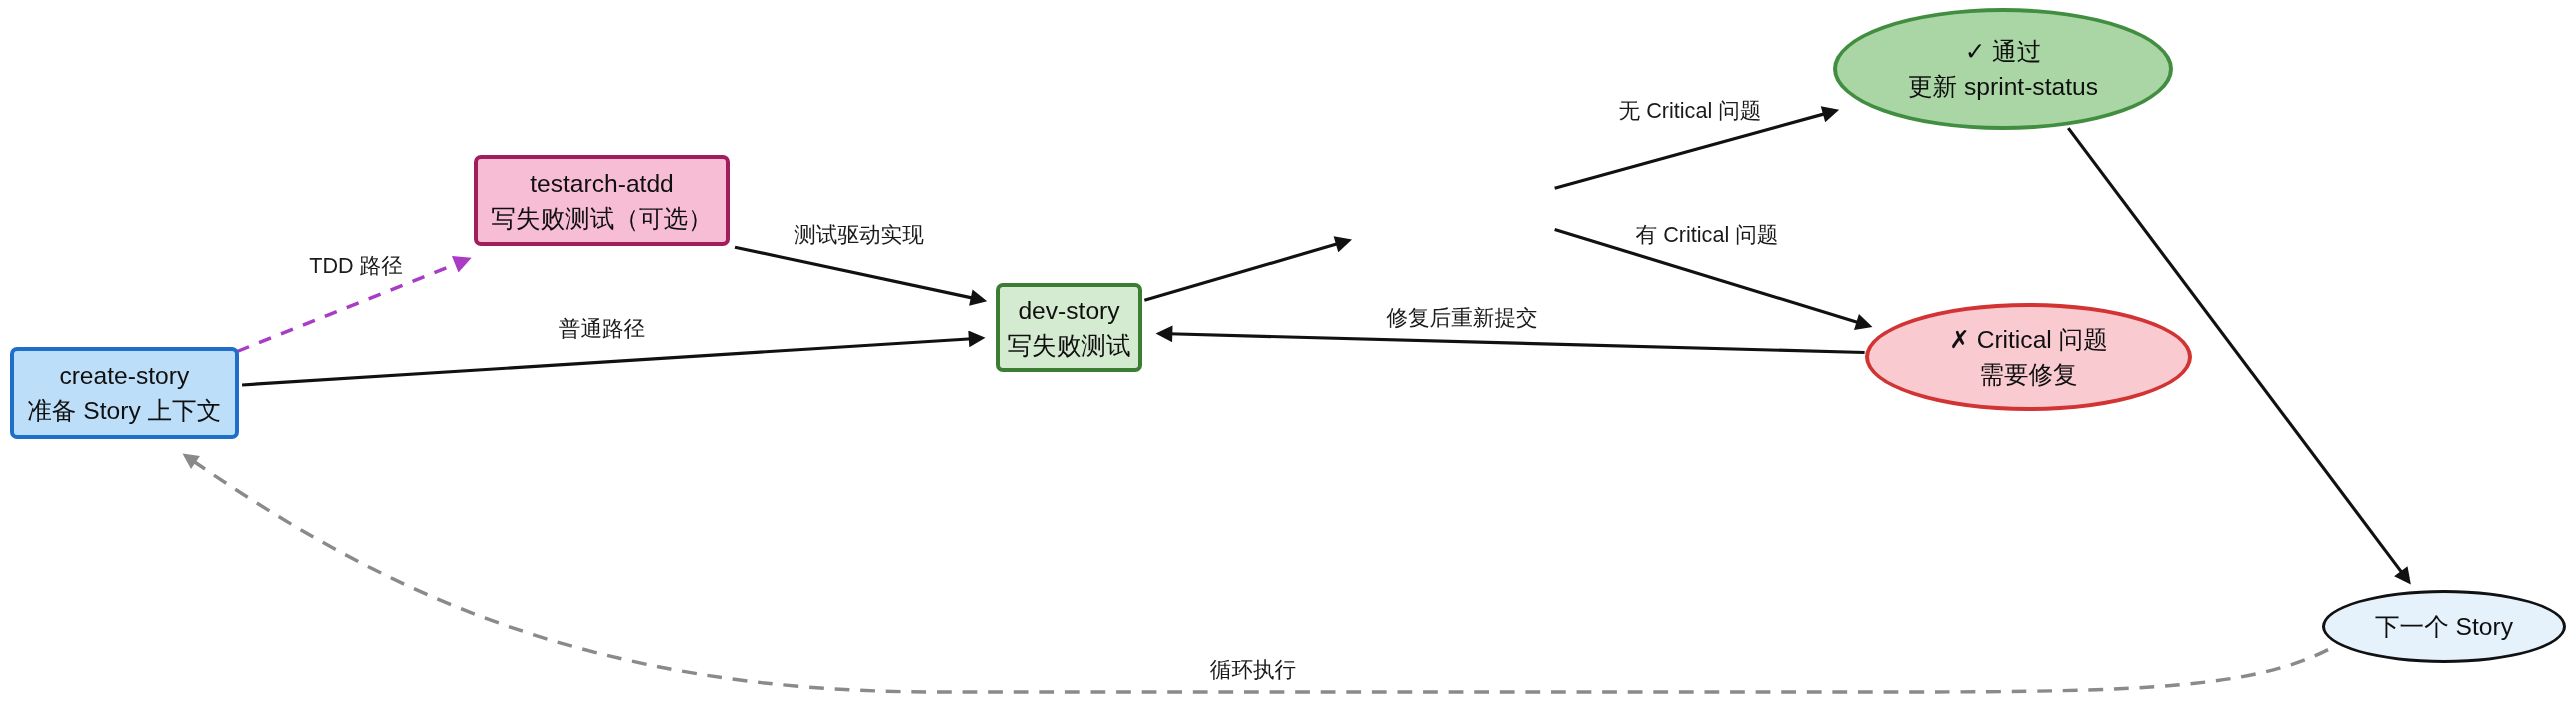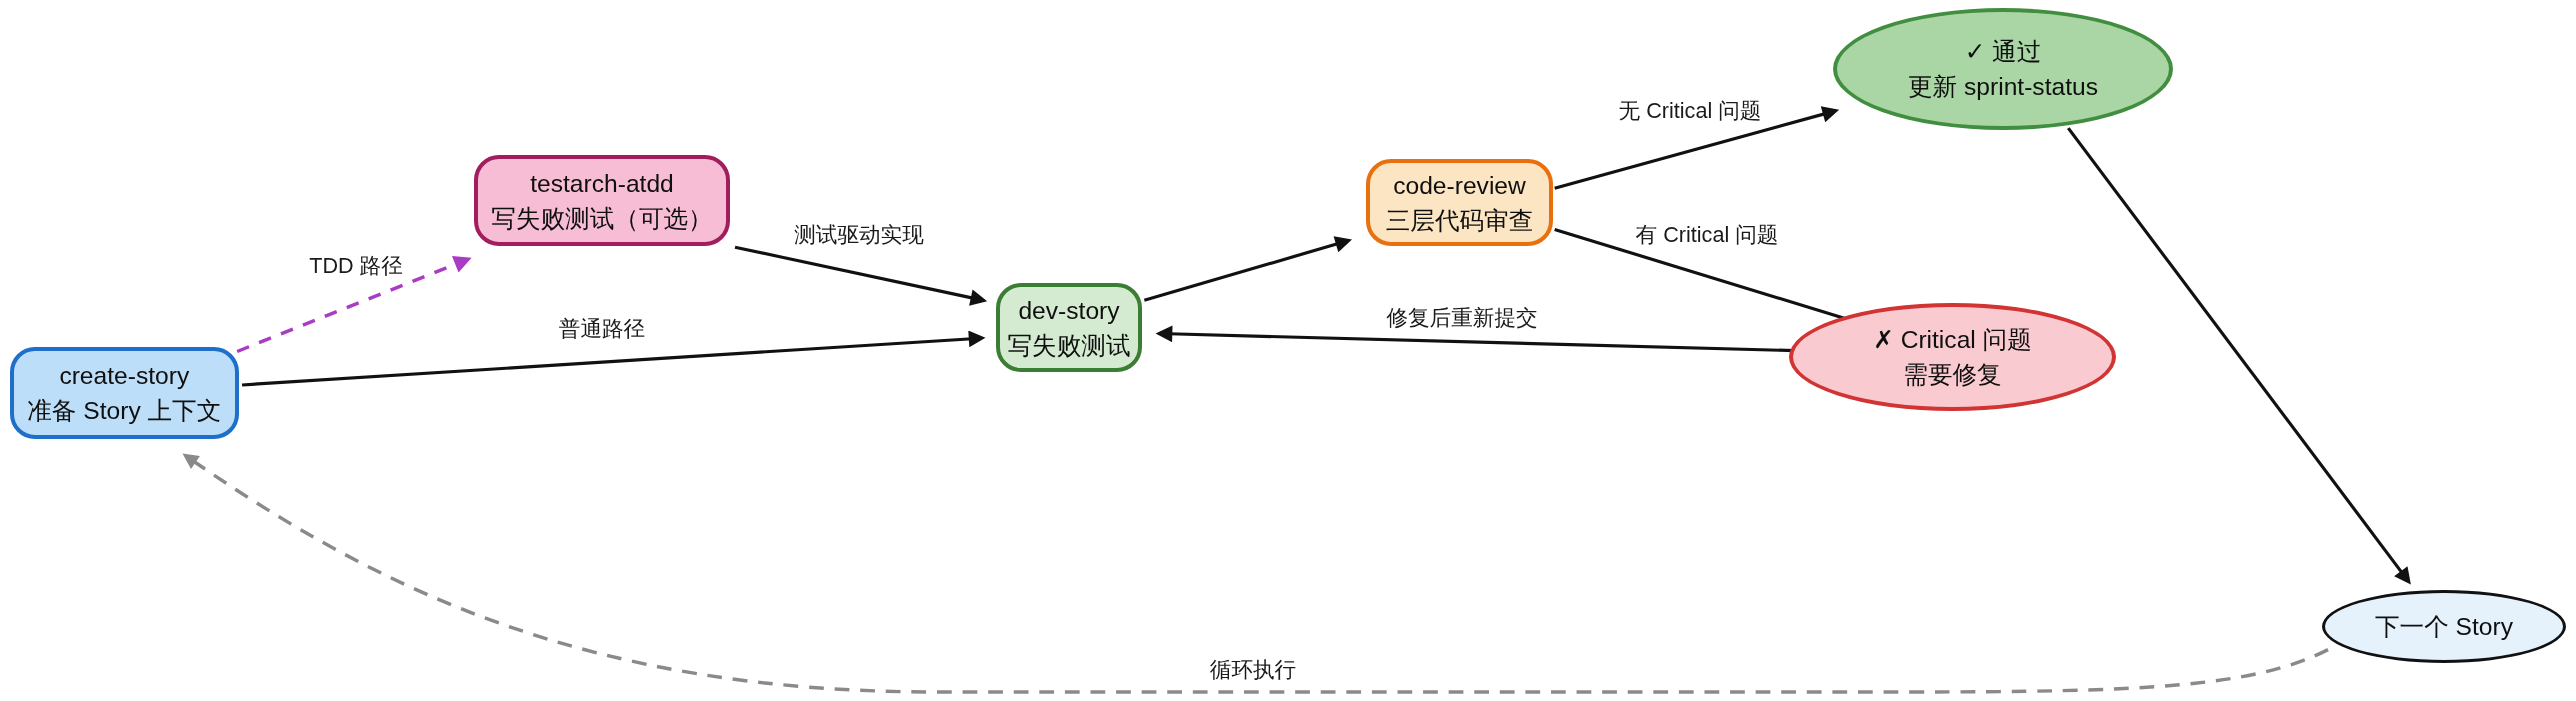--- a/index.html
+++ b/index.html
@@ -16,21 +16,21 @@
   .edge { fill: none; stroke: var(--stroke, #111111); stroke-width: 3.2px; }
   .edge.dashed { stroke-width: 3.5px; }
   .edge.dash-tdd  { stroke-dasharray: 13 11; }
   .edge.dash-loop { stroke-dasharray: 15 11; }
 
   .node {
     position: absolute;
     box-sizing: border-box;
     background: var(--bg, #eee);
     border: 4.9px solid var(--bd, #333);
-    border-radius: 25px;
+    border-radius: 7px;
     display: flex;
     flex-direction: column;
     align-items: center;
     justify-content: center;
     text-align: center;
     font-size: 24.6px;
     line-height: 35px;
     white-space: nowrap;
   }
   .node.ellipse { border-radius: 50%; }
@@ -92,31 +92,27 @@
   <div class="node" style="left: 474px; top: 155px; width: 256px; height: 91px; --bg: #F7BDD4; --bd: #A21D5E;">
     <div>testarch-atdd</div>
     <div>写失败测试（可选）</div>
   </div>
 
   <div class="node" style="left: 996px; top: 283px; width: 146px; height: 89px; --bg: #D5EBD1; --bd: #3A7D33;">
     <div>dev-story</div>
     <div>写失败测试</div>
   </div>
 
-  <div class="node" style="left: 1366px; top: 159px; width: 187px; height: 87px; --bg: #FBE5C2; --bd: #E8700F;">
-    <div>code-review</div>
-    <div>三层代码审查</div>
-  </div>
 
   <div class="node ellipse" style="left: 1833px; top: 7.9px; width: 340px; height: 122px; --bg: #A9D6A4; --bd: #428E40;">
     <div>✓ 通过</div>
     <div>更新 sprint-status</div>
   </div>
 
-  <div class="node ellipse" style="left: 1789px; top: 303px; width: 327px; height: 108px; --bg: #F9CBD1; --bd: #D23333;">
+  <div class="node ellipse" style="left: 1865px; top: 303px; width: 327px; height: 108px; --bg: #F9CBD1; --bd: #D23333;">
     <div>✗ Critical 问题</div>
     <div>需要修复</div>
   </div>
 
   <div class="node ellipse thin" style="left: 2322px; top: 590px; width: 244px; height: 73px; --bg: #E5F2FC; --bd: #111111;">
     <div>下一个 Story</div>
   </div>
 
   <div class="elabel" style="left:356px; top:266px;">TDD 路径</div>
 

